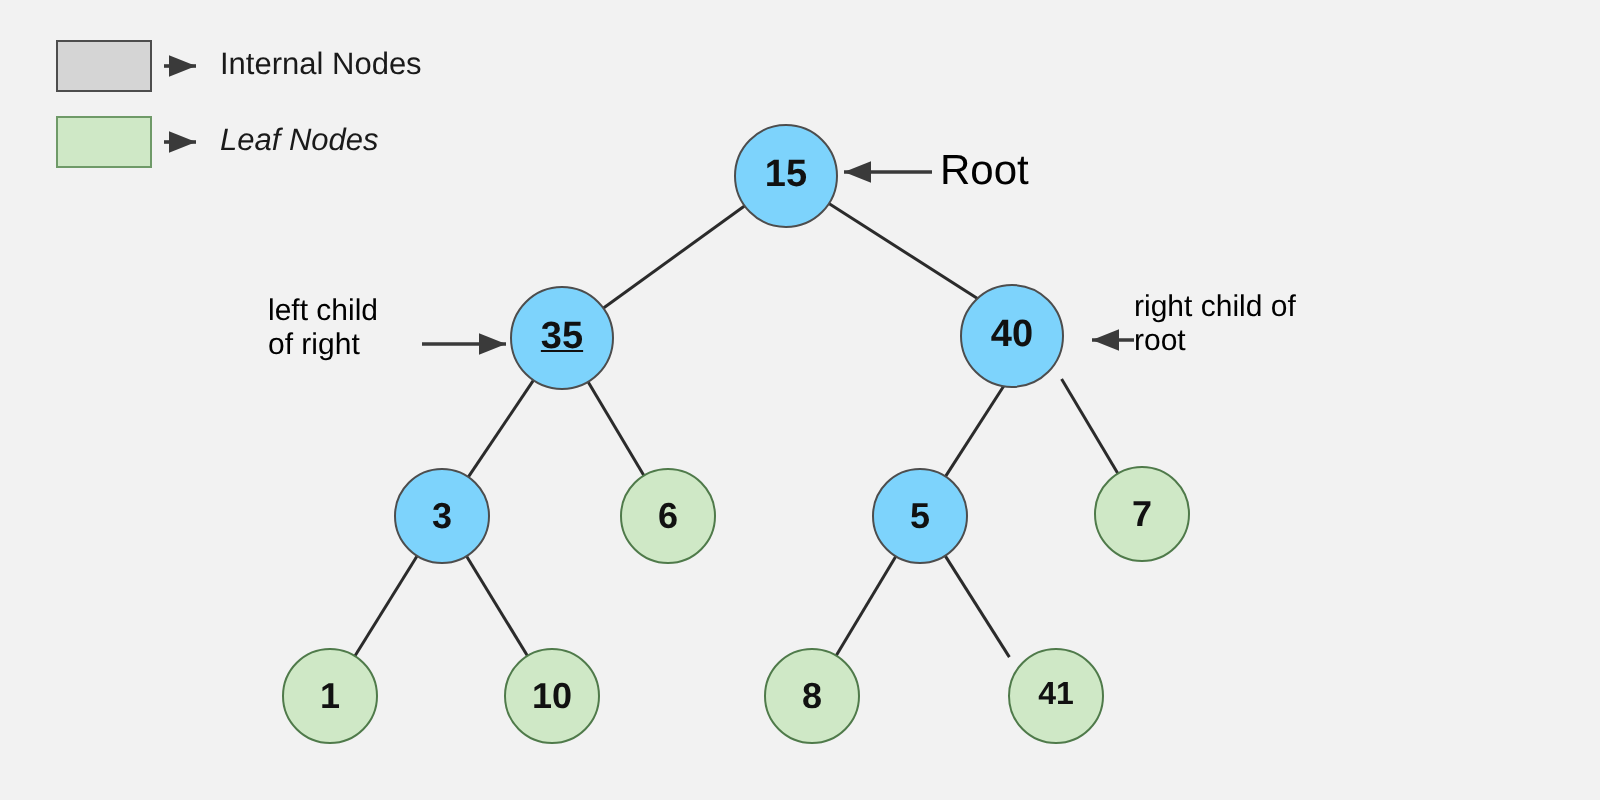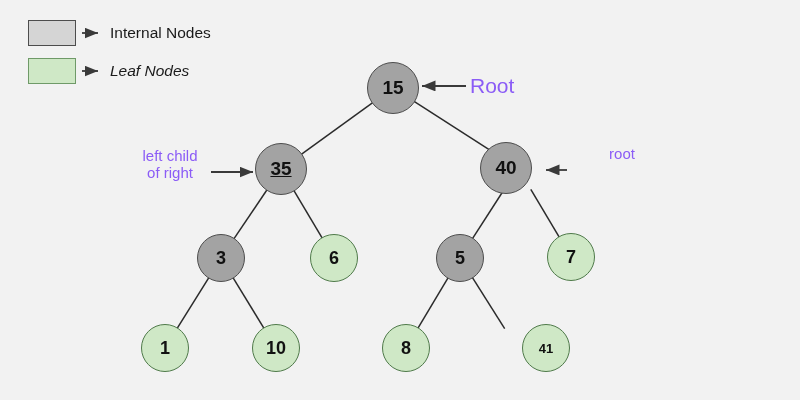--- a/index.html
+++ b/index.html
@@ -31,21 +31,21 @@
     border-radius: 50%;
     display: flex;
     align-items: center;
     justify-content: center;
     box-sizing: border-box;
     font-weight: bold;
     color: #111111;
     letter-spacing: 0px;
   }
   .node.internal {
-    background: #a3a3a3;
+    background: #7dd3fc;
     border: 1.6px solid #4d4d4d;
     text-align: right;
   }
   .node.leaf {
     background: #cfe8c6;
     border: 1.6px solid #4f7a4a;
   }
   .legend-box {
     position: absolute;
     box-sizing: border-box;
@@ -59,30 +59,30 @@
     border: 1.6px solid #6f9a68;
   }
   .legend-label {
     position: absolute;
     color: #1a1a1a;
     font-size: 15.5px;
     white-space: nowrap;
   }
   .annot {
     position: absolute;
-    color: #8b5cf6;
+    color: #000000;
     white-space: nowrap;
   }
   .annot.root-label {
     font-size: 21px;
   }
   .annot.side-label {
     font-size: 15px;
     line-height: 17px;
-    text-align: center;
+    text-align: left;
   }
 </style>
 </head>
 <body>
 
 <div id="canvas">
 
   <svg id="edges" viewBox="0 0 800 400">
     <defs>
       <marker id="arrowR" markerWidth="9" markerHeight="9" refX="7.5" refY="3" orient="auto" markerUnits="strokeWidth">
@@ -120,20 +120,21 @@
   <div class="legend-label" style="left:110px; top:62px;font-style:italic;">Leaf Nodes</div>
 
   <div class="annot root-label" style="left:470px; top:74px;">Root</div>
 
   <div class="annot side-label" style="left:134px; top:147px; width:72px;">
     <div>left child</div>
     <div>of right</div>
   </div>
 
   <div class="annot side-label" style="left:567px; top:145px; width:110px;">
+    <div>right child of</div>
     <div>root</div>
   </div>
 
   <div id="nodes">
       <div class="node internal" style="left: 367px; top: 62px; width: 52px; height: 52px; font-size: 19px;">
         <span>15</span>
       </div>
       <div class="node internal" style="left: 255px; top: 143px; width: 52px; height: 52px; font-size: 19px; text-decoration: underline;">
         <span>35</span>
       </div>
@@ -154,17 +155,17 @@
       </div>
       <div class="node leaf" style="left: 141px; top: 324px; width: 48px; height: 48px; font-size: 18px;">
         <span>1</span>
       </div>
       <div class="node leaf" style="left: 252px; top: 324px; width: 48px; height: 48px; font-size: 18px; text-align: right;">
         <span>10</span>
       </div>
       <div class="node leaf" style="left: 382px; top: 324px; width: 48px; height: 48px; font-size: 18px;">
         <span>8</span>
       </div>
-      <div class="node leaf" style="left: 522px; top: 324px; width: 48px; height: 48px; font-size: 13px;">
+      <div class="node leaf" style="left: 504px; top: 324px; width: 48px; height: 48px; font-size: 16px;">
         <span>41</span>
       </div>
     </div>
 </div>
 
 </body></html>

